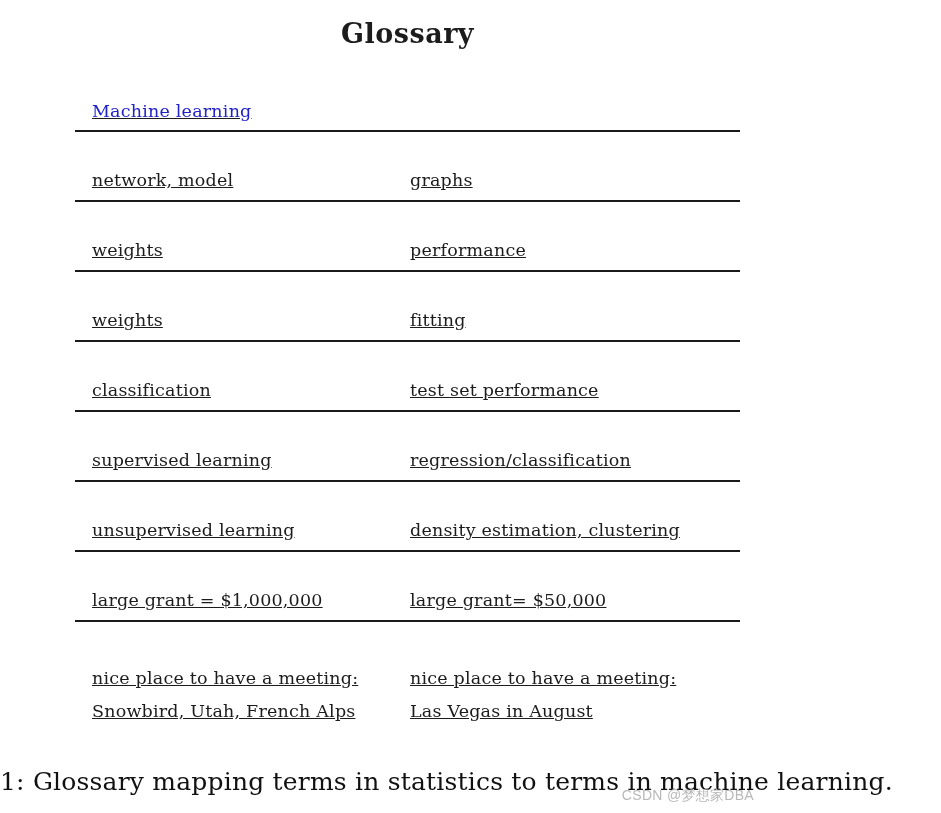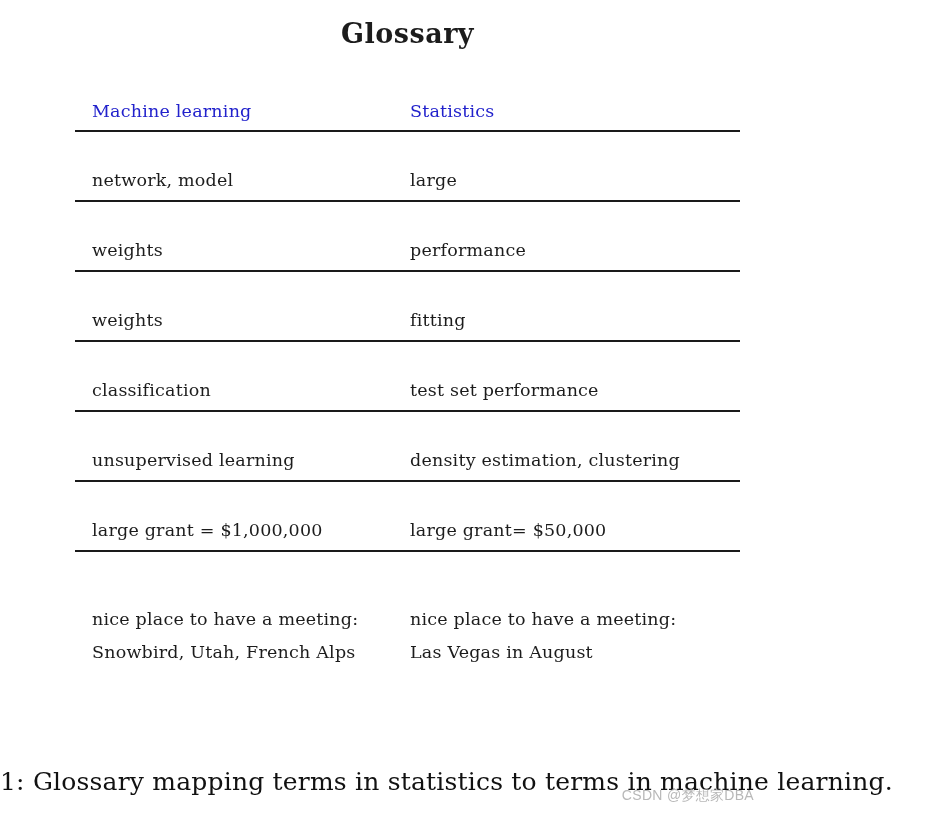--- a/index.html
+++ b/index.html
@@ -32,32 +32,33 @@
   }
   .glossary-table {
     position: absolute;
     top: 96px; left: 75px;
     width: 665px;
   }
   .trow {
     display: flex;
     align-items: flex-end;
     border-bottom: 2px solid var(--rule-color);
+    text-decoration: underline;
   }
   .trow.header {
     padding-top: 4px;
     padding-bottom: 8px;
   }
   .trow.body {
     padding-top: 37px;
     padding-bottom: 9px;
   }
   .trow.last {
     border-bottom: none;
-    padding-top: 51px;
+    padding-top: 40px;
     padding-bottom: 0;
     align-items: flex-start;
   }
   .cell {
     font-size: 17.5px;
     line-height: 22px;
     letter-spacing: 0.2px;
     white-space: nowrap;
   }
   .c1 { width: 335px; padding-left: 17px; }
@@ -89,43 +90,46 @@
 <body>
 
 <div class="page">
 
   <h1 class="title">Glossary</h1>
 
   <div class="glossary-table">
 
     <div class="trow header">
       <span class="cell c1 blue">Machine learning</span>
-      <span class="cell c2 blue">Statistics</span>
     </div>
 
     <div class="trow body">
       <span class="cell c1">network, model</span>
-      <span class="cell c2">large</span>
+      <span class="cell c2">graphs</span>
     </div>
 
     <div class="trow body">
       <span class="cell c1">weights</span>
       <span class="cell c2">performance</span>
     </div>
 
     <div class="trow body">
       <span class="cell c1">weights</span>
       <span class="cell c2">fitting</span>
     </div>
 
     <div class="trow body">
       <span class="cell c1">classification</span>
       <span class="cell c2">test set performance</span>
     </div>
 
+    <div class="trow body">
+      <span class="cell c1">supervised learning</span>
+      <span class="cell c2">regression/classification</span>
+    </div>
 
     <div class="trow body">
       <span class="cell c1">unsupervised learning</span>
       <span class="cell c2">density estimation, clustering</span>
     </div>
 
     <div class="trow body">
       <span class="cell c1">large grant = $1,000,000</span>
       <span class="cell c2">large grant= $50,000</span>
     </div>

